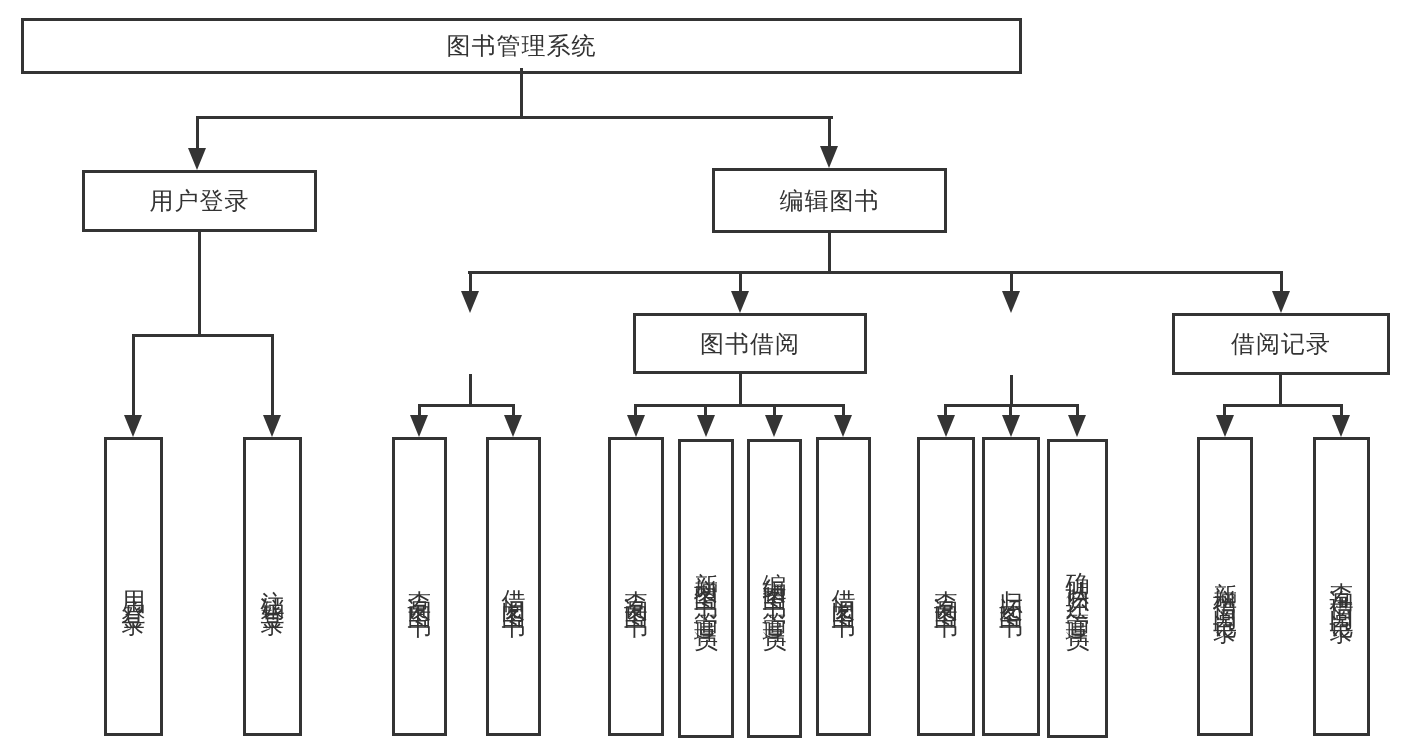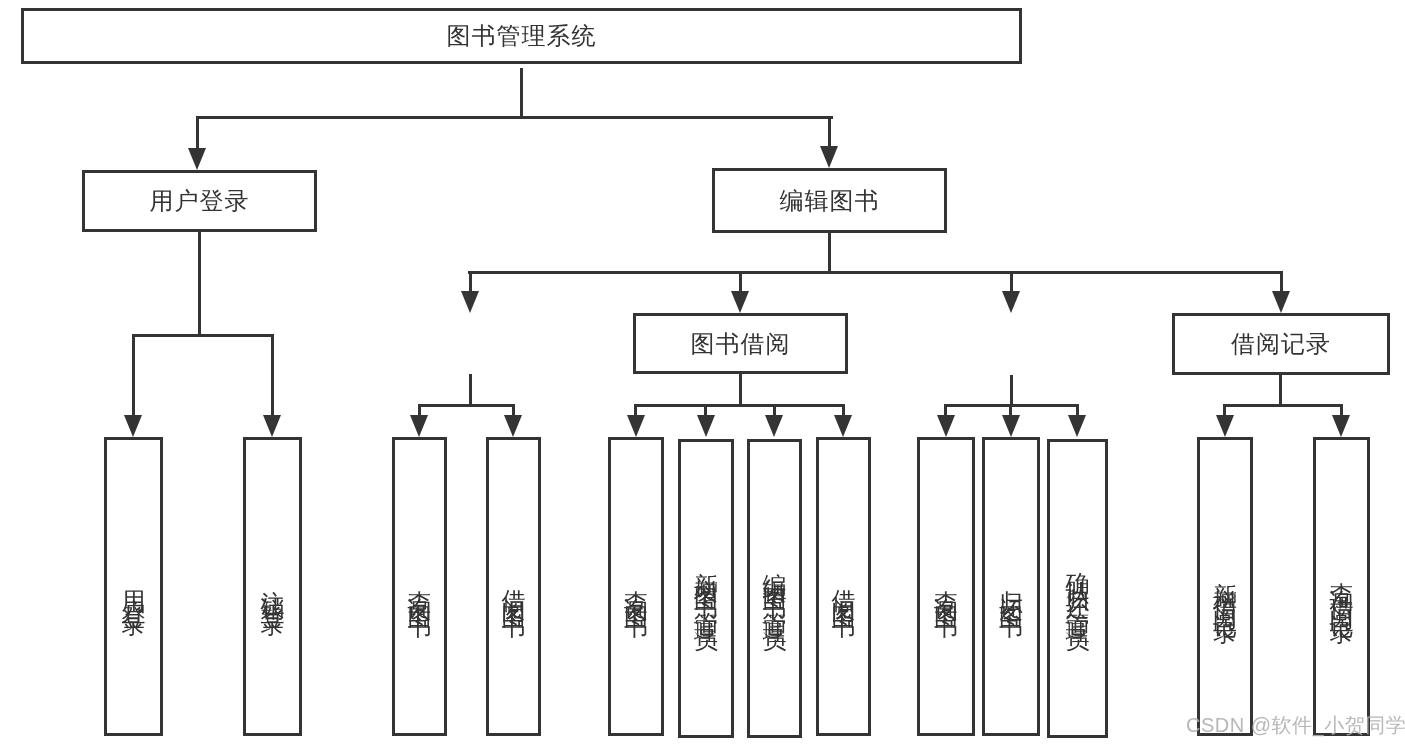--- a/index.html
+++ b/index.html
@@ -28,26 +28,26 @@
   .watermark{
     position:absolute;left:1186px;top:712px;
     color:rgba(175,175,175,0.9);font-size:20px;letter-spacing:0.5px;white-space:nowrap;
   }
 </style>
 </head>
 <body>
 
 <div class="stage">
 
-  <div class="box" style="left:21px;top:8px;width:1001px;height:56px;">图书管理系统</div>
+  <div class="box" style="left:21px;top:18px;width:1001px;height:56px;">图书管理系统</div>
 
   <div class="box" style="left:82px;top:170px;width:235px;height:62px;">用户登录</div>
   <div class="box" style="left:712px;top:168px;width:235px;height:65px;">编辑图书</div>
 
-  <div class="box" style="left:633px;top:313px;width:215px;height:61px;">图书借阅</div>
+  <div class="box" style="left:633px;top:313px;width:234px;height:61px;">图书借阅</div>
   <div class="box" style="left:1172px;top:313px;width:218px;height:62px;">借阅记录</div>
 
   <div class="box vbox" style="left:104px;top:437px;width:59px;height:299px;">用户登录</div>
   <div class="box vbox" style="left:243px;top:437px;width:59px;height:299px;">注销登录</div>
 
   <div class="box vbox" style="left:392px;top:437px;width:55px;height:299px;">查询图书</div>
   <div class="box vbox" style="left:486px;top:437px;width:55px;height:299px;">借阅图书</div>
 
   <div class="box vbox" style="left:608px;top:437px;width:56px;height:299px;">查询图书</div>
   <div class="box vbox" style="left:678px;top:439px;width:56px;height:299px;">新增图书（管理员）</div>
@@ -113,15 +113,14 @@
   <div class="line" style="left:1076px;top:404px;width:3px;height:13px;"></div>
   <div class="arrow" style="left:1068px;top:415px;"></div>
 
   <div class="line" style="left:1279px;top:375px;width:3px;height:32px;"></div>
   <div class="line" style="left:1223px;top:404px;width:120px;height:3px;"></div>
   <div class="line" style="left:1223px;top:404px;width:3px;height:13px;"></div>
   <div class="arrow" style="left:1216px;top:415px;"></div>
   <div class="line" style="left:1340px;top:404px;width:3px;height:13px;"></div>
   <div class="arrow" style="left:1332px;top:415px;"></div>
 
-  <div class="watermark">CSDN @软件_小贺同学</div>
 
 </div>
 
 </body></html>

